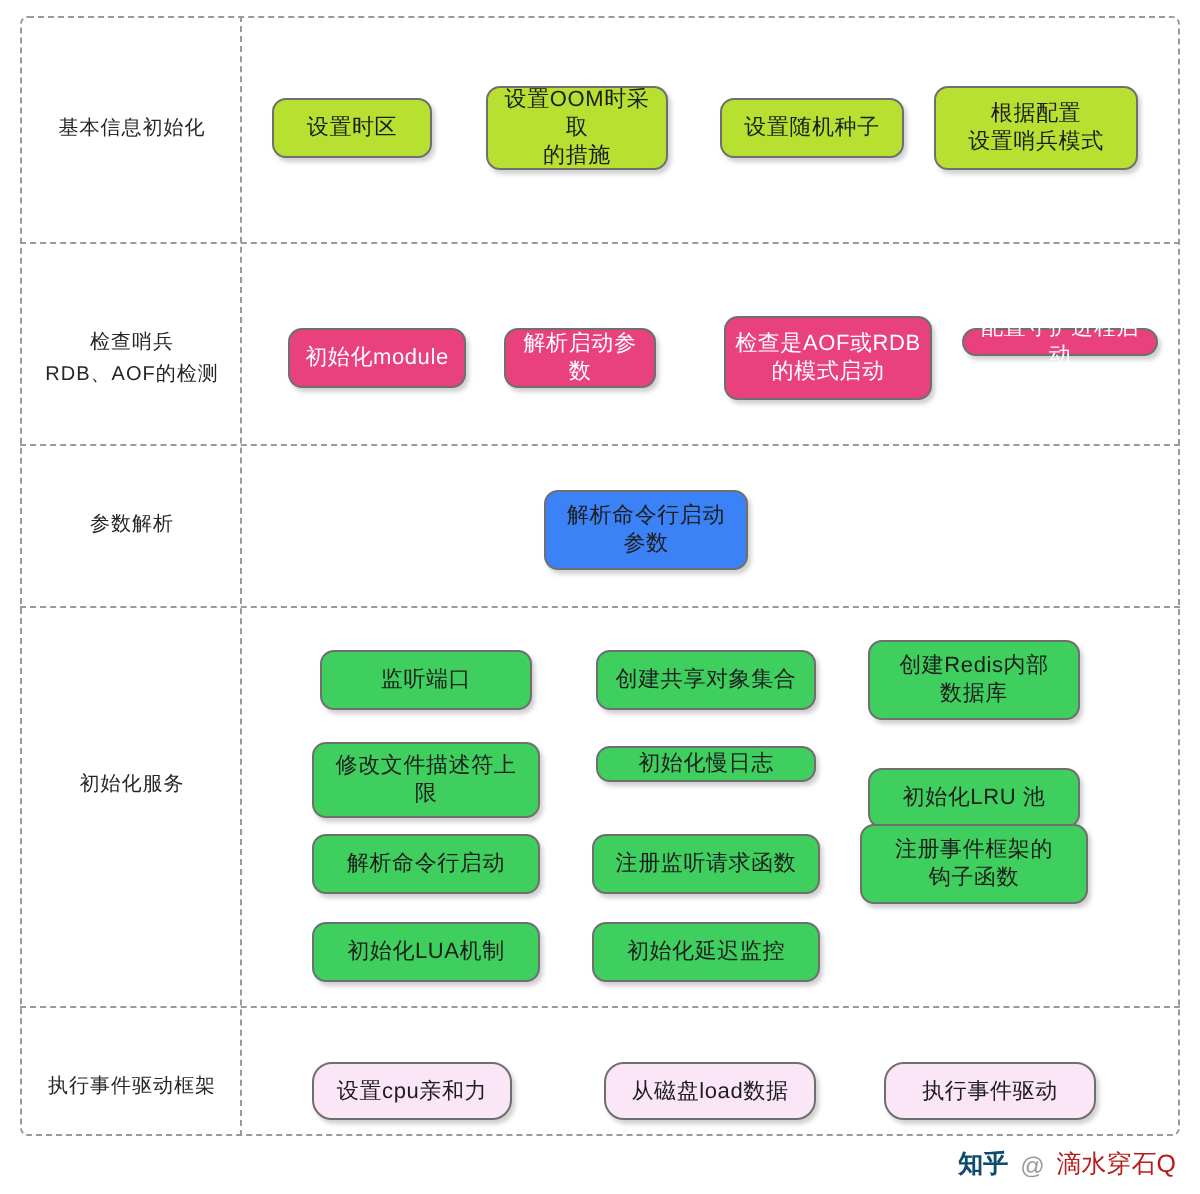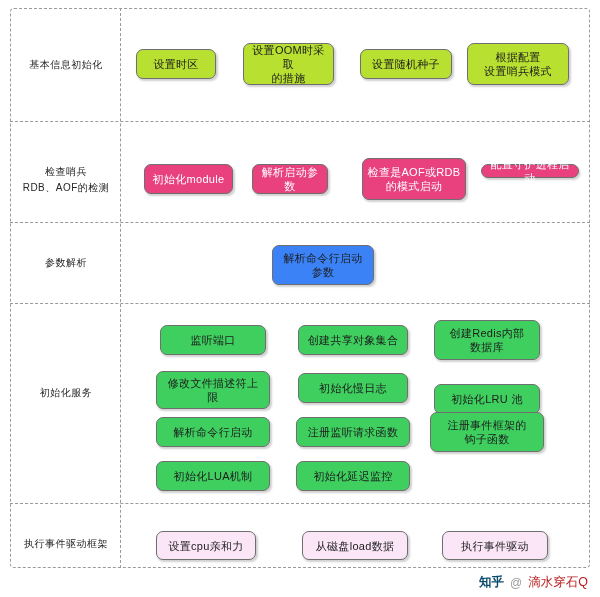--- a/index.html
+++ b/index.html
@@ -68,21 +68,21 @@
     line-height: 14px;
     color: #1d1d1d;
     padding: 2px 4px;
     box-shadow: 1.5px 2px 2px rgba(120,120,120,0.35);
     letter-spacing: 0.3px;
   }
   .c-yellowgreen { background: #b8e030; }
   .c-pink        { background: #e8417e; color: #ffffff; }
   .c-orange      { background: #3b82f6; }
   .c-green       { background: #3ecf5f; }
-  .c-lightpink   { background: #fbe6f7; }
+  .c-lightpink   { background: #fbe6f7; border-radius: 10px; }
 
   .footer {
     position: absolute;
     right: 12px;
     bottom: 6px;
     display: flex;
     align-items: center;
     gap: 6px;
     font-size: 12.5px;
     color: #5a5a5a;
@@ -134,21 +134,21 @@
   <div class="node c-orange" style="left: 272px; top: 245px; width: 102px; height: 40px; white-space: pre-line;">解析命令行启动
 参数</div>
 
   <div class="node c-green" style="left:160px; top:325px; width:106px; height:30px;">监听端口</div>
   <div class="node c-green" style="left:298px; top:325px; width:110px; height:30px;">创建共享对象集合</div>
   <div class="node c-green" style="left: 434px; top: 320px; width: 106px; height: 40px; white-space: pre-line;">创建Redis内部
 数据库</div>
 
   <div class="node c-green" style="left: 156px; top: 371px; width: 114px; height: 38px; white-space: pre-line;">修改文件描述符上
 限</div>
-  <div class="node c-green" style="left:298px; top:373px; width:110px; height:30px;text-align:center;">初始化慢日志</div>
+  <div class="node c-green" style="left:298px; top:373px; width:110px; height:18px;text-align:center;">初始化慢日志</div>
   <div class="node c-green" style="left:434px; top:373px; width:106px; height:30px;margin-top:11px;">初始化LRU 池</div>
 
   <div class="node c-green" style="left:156px; top:417px; width:114px; height:30px;">解析命令行启动</div>
   <div class="node c-green" style="left:296px; top:417px; width:114px; height:30px;">注册监听请求函数</div>
   <div class="node c-green" style="left:156px; top:461px; width:114px; height:30px;">初始化LUA机制</div>
 
   <div class="node c-green" style="left: 430px; top: 412px; width: 114px; height: 40px; white-space: pre-line;">注册事件框架的
 钩子函数</div>
   <div class="node c-green" style="left:296px; top:461px; width:114px; height:30px;">初始化延迟监控</div>
 

